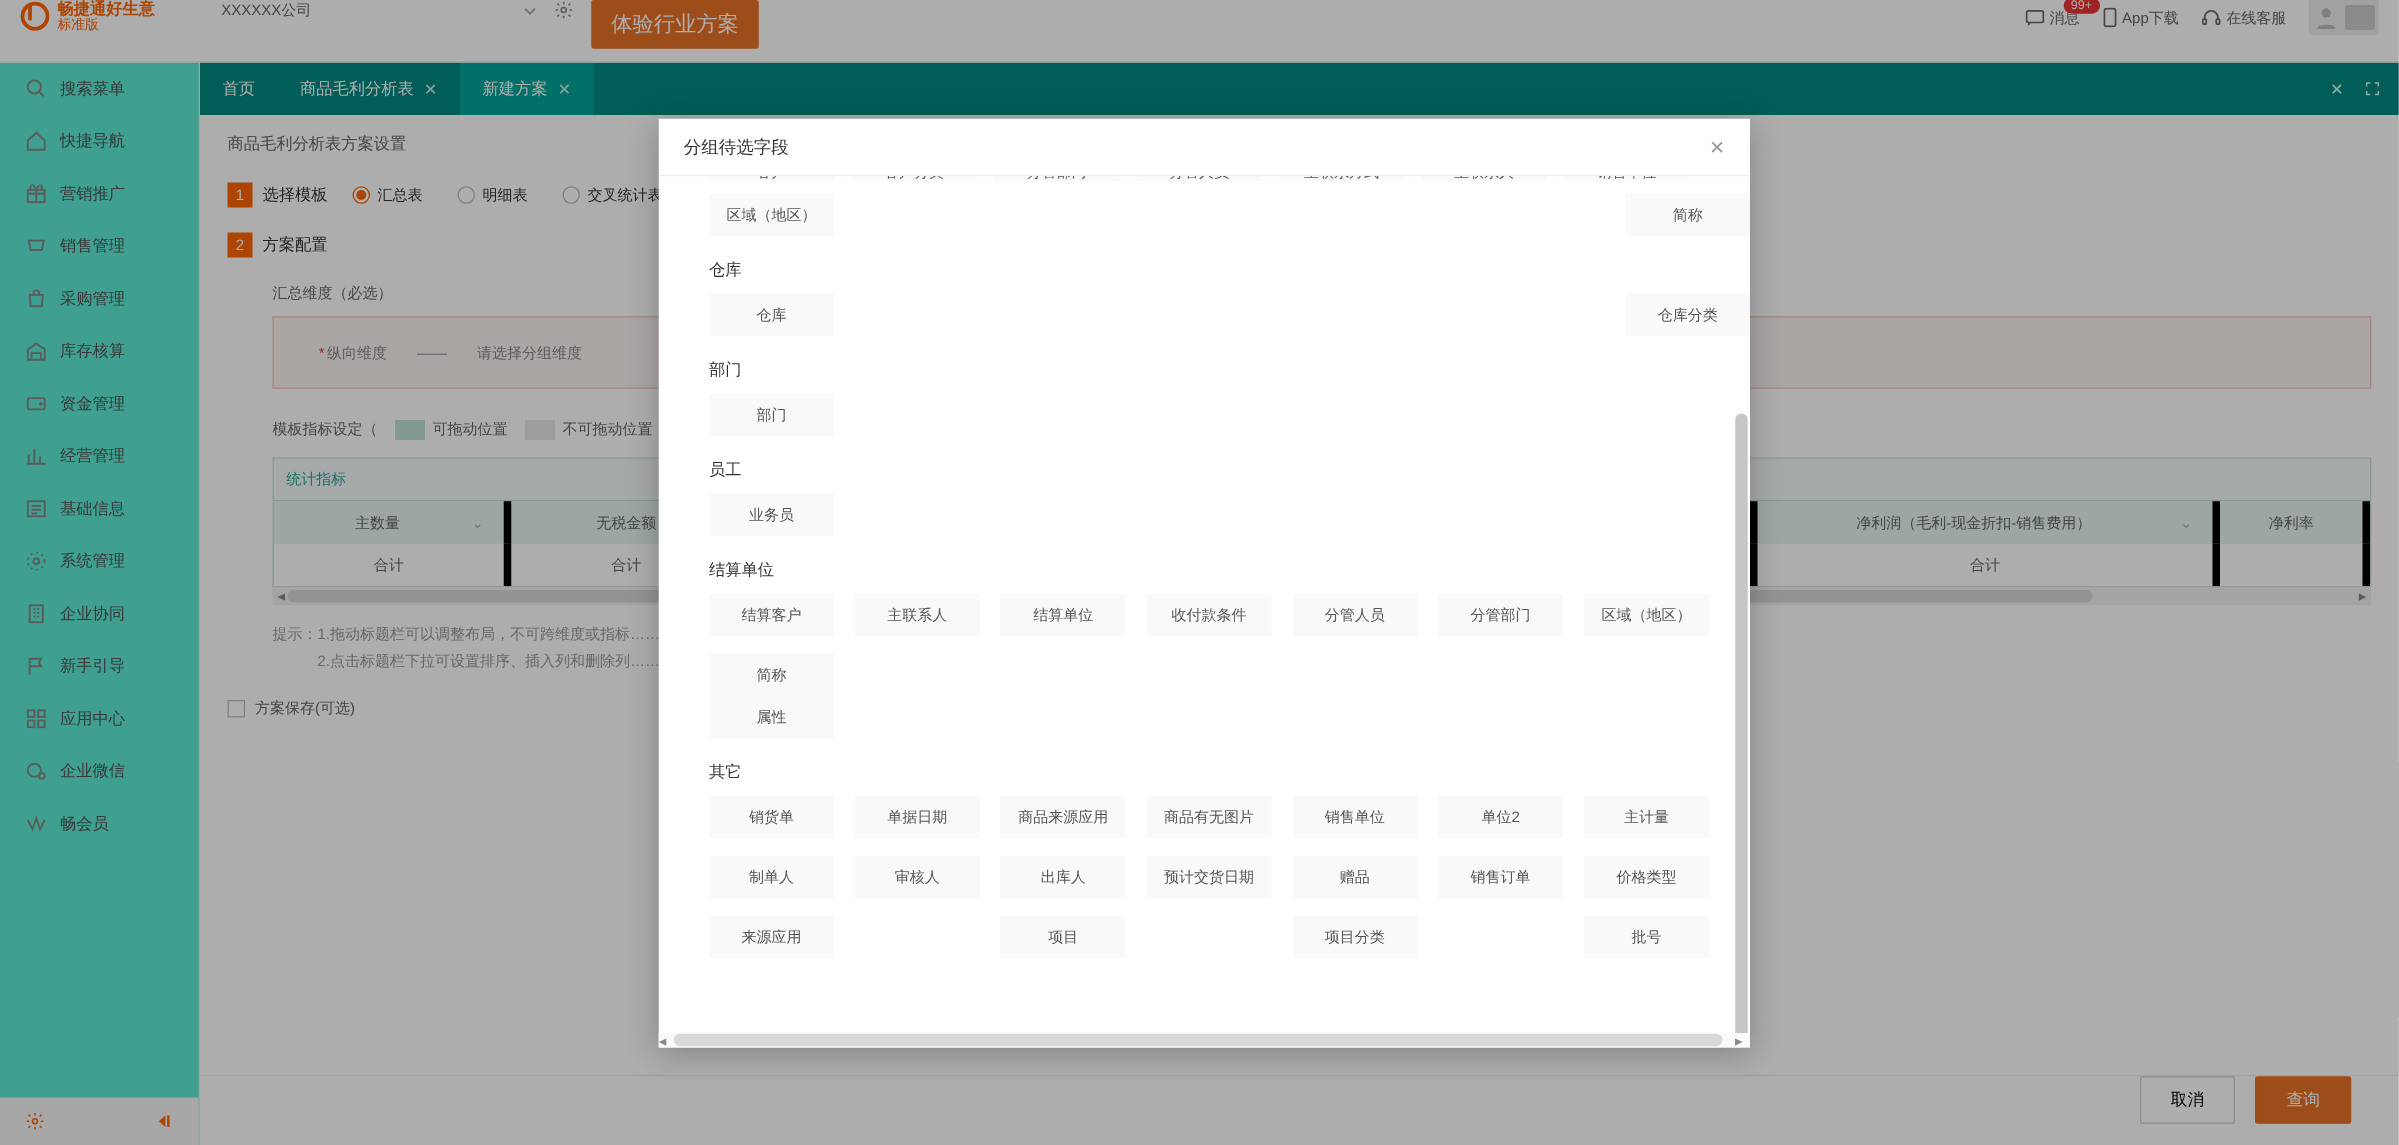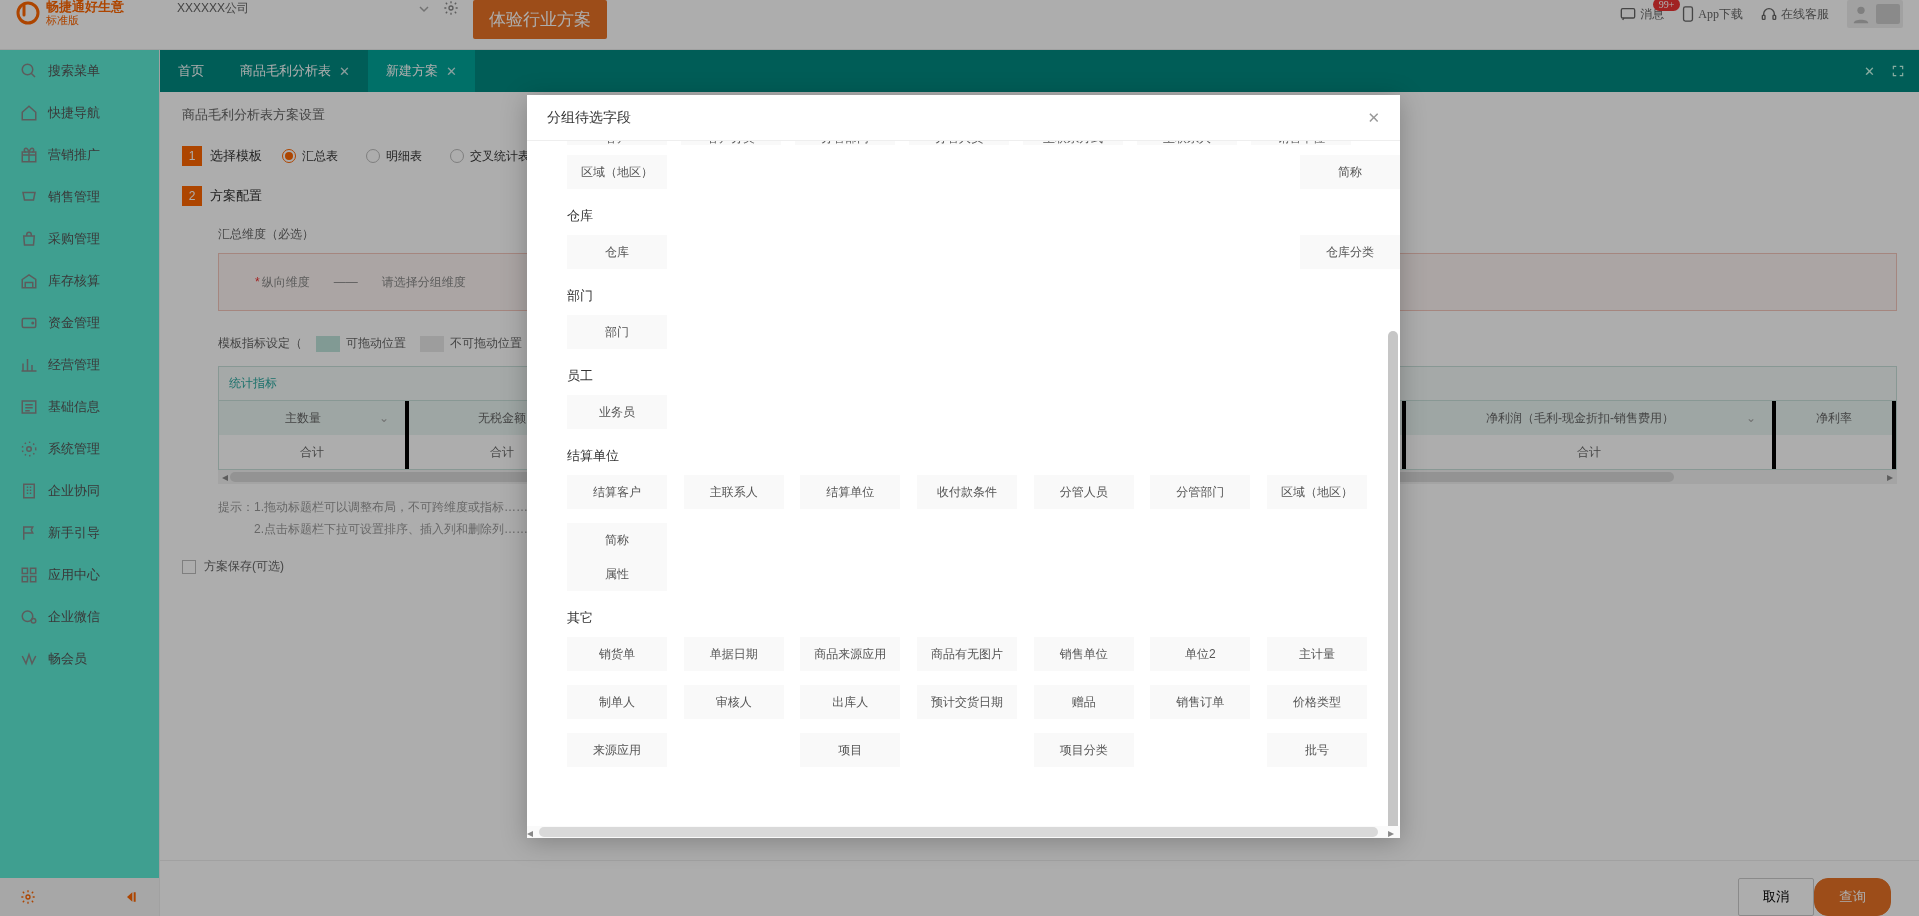--- a/index.html
+++ b/index.html
@@ -9,21 +9,21 @@
 .topbar { height: 50px; background: #fff; display: flex; align-items: flex-start; padding: 0 16px; border-bottom: 1px solid #eee; position: relative; }
 .logo-area { display: flex; align-items: center; width: 155px; }
 .logo-mark { width: 24px; height: 24px; color: #f60; margin-right: 6px; }
 .logo-text { font-size: 13px; font-weight: bold; color: #f60; line-height: 14px; }
 .logo-sub { color: #f60; font-size: 11px; line-height: 12px; }
 .company-select { display: flex; align-items: center; color: #666; margin-left: 6px; }
 .company-select .cname { margin-right: 170px; }
 .chev { width: 10px; height: 10px; }
 .gear { margin: 0 14px; color: #888; }
 .orange-btn { background: #e87225; color: #fff; padding: 8px 16px; border-radius: 2px; font-size: 17px; border: none; cursor: pointer; }
-.top-right { margin-left: auto; display: flex; align-items: center; gap: 18px; color: #666; font-family: Liberation Serif, serif; }
+.top-right { margin-left: auto; display: flex; align-items: center; gap: 18px; color: #666; }
 .top-right .item { display: flex; align-items: center; gap: 4px; position: relative; }
 .badge { position: absolute; top: -8px; right: -16px; background: #e33; color: #fff; border-radius: 8px; padding: 1px 6px; font-size: 10px; }
 .avatar-rect { width: 24px; height: 20px; background: #ccc; border-radius: 2px; }
 
 
 .layout { display: flex; height: calc(100% - 50px); }
 .sidebar { width: 160px; background: #5eead4; border-right: 1px solid #eee; display: flex; flex-direction: column; }
 .side-item { display: flex; align-items: center; padding: 12px 20px; gap: 10px; color: #555; cursor: pointer; font-size: 13px; }
 .side-item svg { width: 18px; height: 18px; color: #888; }
 .side-foot { margin-top: auto; height: 38px; display: flex; align-items: center; justify-content: space-between; padding: 0 20px; background: #f6f6f6; }
@@ -51,38 +51,38 @@
 .dimbox { border: 1px solid #f4c6bb; background: #fdf4f2; margin-left: 36px; height: 58px; display: flex; align-items: center; padding: 0 36px; gap: 24px; color: #888; }
 .dimbox .req { color: #e33; margin-right: 2px; }
 
 .tplrow { display: flex; align-items: center; margin: 24px 0 14px 36px; gap: 8px; color: #666; }
 .legend { display: inline-flex; align-items: center; gap: 6px; margin-left: 6px; }
 .legend .sw { width: 24px; height: 16px; }
 
 .tablewrap { margin-left: 36px; border: 1px solid #c9e0db; overflow: hidden; }
 .statbar { background: #f4faf8; color: #2aa79f; padding: 8px 10px; font-size: 12px; border-bottom: 1px solid #c9e0db; }
 .thead, .trow { display: flex; }
-.th, .td { border-right: 4px solid #000000; height: 34px; display: flex; align-items: center; justify-content: center; color: #666; }
+.th, .td { border-right: 6px solid #000000; height: 34px; display: flex; align-items: center; justify-content: center; color: #666; }
 .thead { background: #e9f5f2; }
 .th .dd { margin-left: auto; margin-right: 8px; color: #aaa; }
 .th { padding: 0 8px; }
 .w1 { width: 190px; } .w2 { width: 190px; } .wR { flex: 1; } .wN { width: 370px; } .wP { width: 120px; }
 
 .hscroll { height: 14px; background: #f2f2f2; margin-left: 36px; position: relative; }
 .hscroll .thumb { position: absolute; left: 12px; top: 2px; height: 10px; width: 86%; background: #d9d9d9; border-radius: 5px; }
 .hscroll .ar { position: absolute; top: 0; width: 14px; height: 14px; display: flex; align-items: center; justify-content: center; color: #888; }
 
 .hints { margin: 12px 0 0 36px; color: #999; line-height: 22px; }
 
 .savechk { display: flex; align-items: center; gap: 8px; margin: 18px 0 0 22px; color: #666; }
 .chkbox { width: 14px; height: 14px; border: 1px solid #bbb; }
 
-.footer { position: absolute; bottom: 0; left: 160px; right: 0; height: 56px; display: flex; align-items: flex-end; justify-content: flex-end; padding-right: 28px; gap: 0; background: #fff; border-top: 1px solid #eee; }
+.footer { position: absolute; bottom: 0; left: 160px; right: 0; height: 56px; display: flex; align-items: flex-start; justify-content: flex-end; padding-right: 38px; gap: 16px; background: #fff; border-top: 1px solid #eee; }
 .footer .btn { padding: 9px 24px; border-radius: 2px; border: 1px solid #ccc; background: #fff; cursor: pointer; }
-.footer .btn.primary { background: #e87225; color: #fff; border-color: #e87225; border-radius: 14px; }
+.footer .btn.primary { background: #e87225; color: #fff; border-color: #e87225; }
 
 
 .overlay { position: absolute; inset: 0; background: rgba(0,0,0,0.32); } 
 
 
 .modal { position: absolute; top: 95px; left: 527px; width: 873px; height: 743px; background: #fff; box-shadow: 0 4px 24px rgba(0,0,0,0.25); display: flex; flex-direction: column; }
 .modal-head { height: 46px; display: flex; align-items: center; justify-content: space-between; padding: 0 20px; border-bottom: 1px solid #eee; font-size: 14px; color: #333; }
 .modal-head .x { color: #999; cursor: pointer; font-size: 15px; }
 .modal-body { flex: 1; overflow: auto; padding: 0 0 8px 40px; position: relative; }
 .group-title { font-size: 13px; color: #333; margin: 18px 0 10px; }

